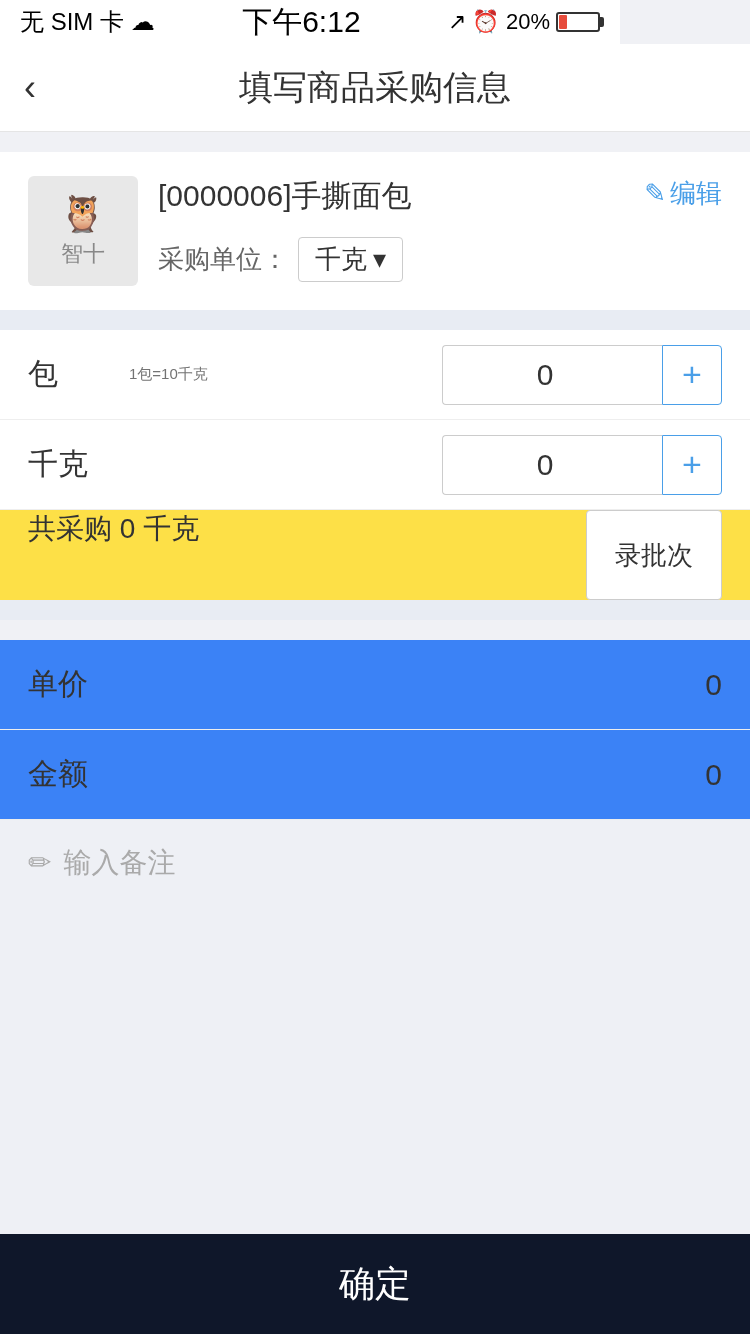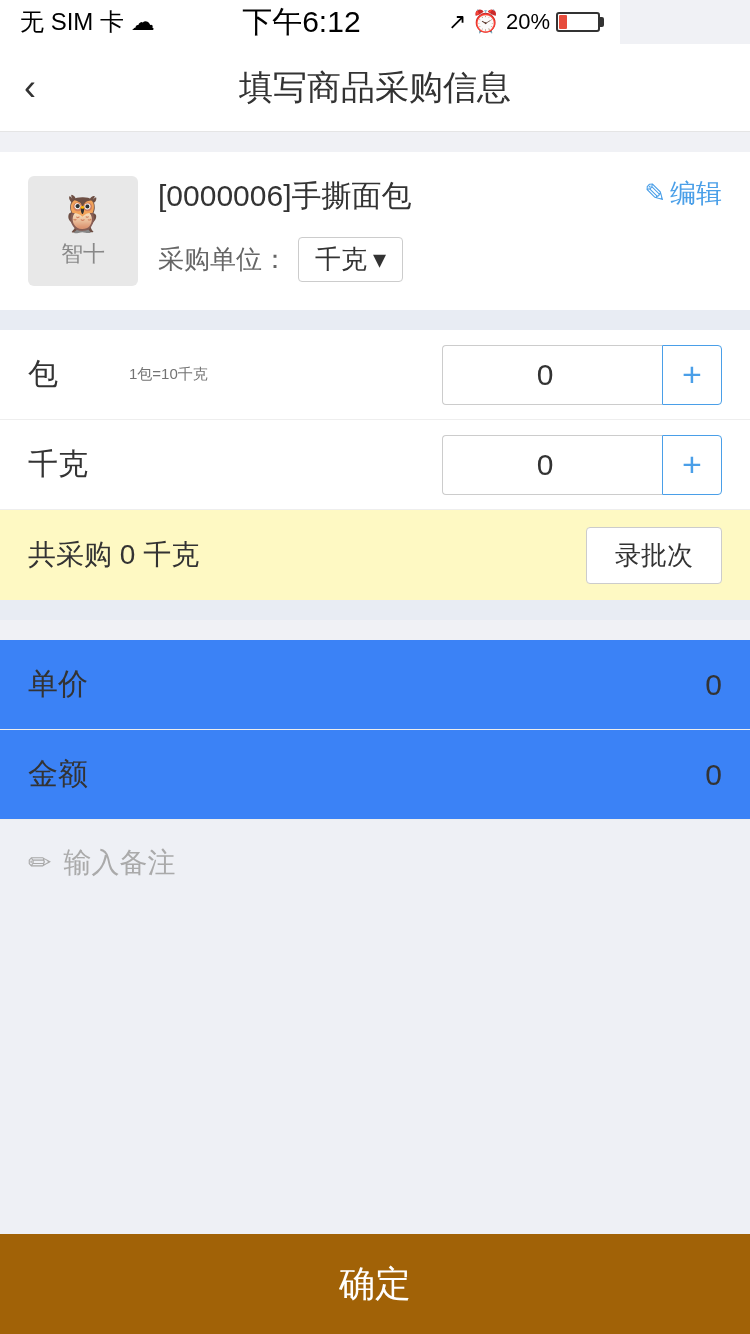--- a/index.html
+++ b/index.html
@@ -217,24 +217,23 @@
       display: flex;
       align-items: center;
       justify-content: center;
       cursor: pointer;
       border-radius: 0 4px 4px 0;
     }
 
     
     .total-row {
       display: flex;
-      align-items: center;
       padding: 0 28px;
       height: 90px;
-      background: #fef9c3;
+      background: #fde047;
     }
     .total-label {
       font-size: 28px;
       color: #333;
     }
     .batch-btn {
       margin-left: auto;
       border: 1px solid #ccc;
       border-radius: 4px;
       padding: 10px 28px;
@@ -293,21 +292,21 @@
       min-height: 300px;
     }
 
     
     .confirm-btn {
       position: fixed;
       bottom: 0;
       left: 0;
       width: 750px;
       height: 100px;
-      background: #a16207;
+      background: #0f172a;
       color: #fff;
       font-size: 36px;
       display: flex;
       align-items: center;
       justify-content: center;
       cursor: pointer;
       border: none;
     }
 
     .main-content {

